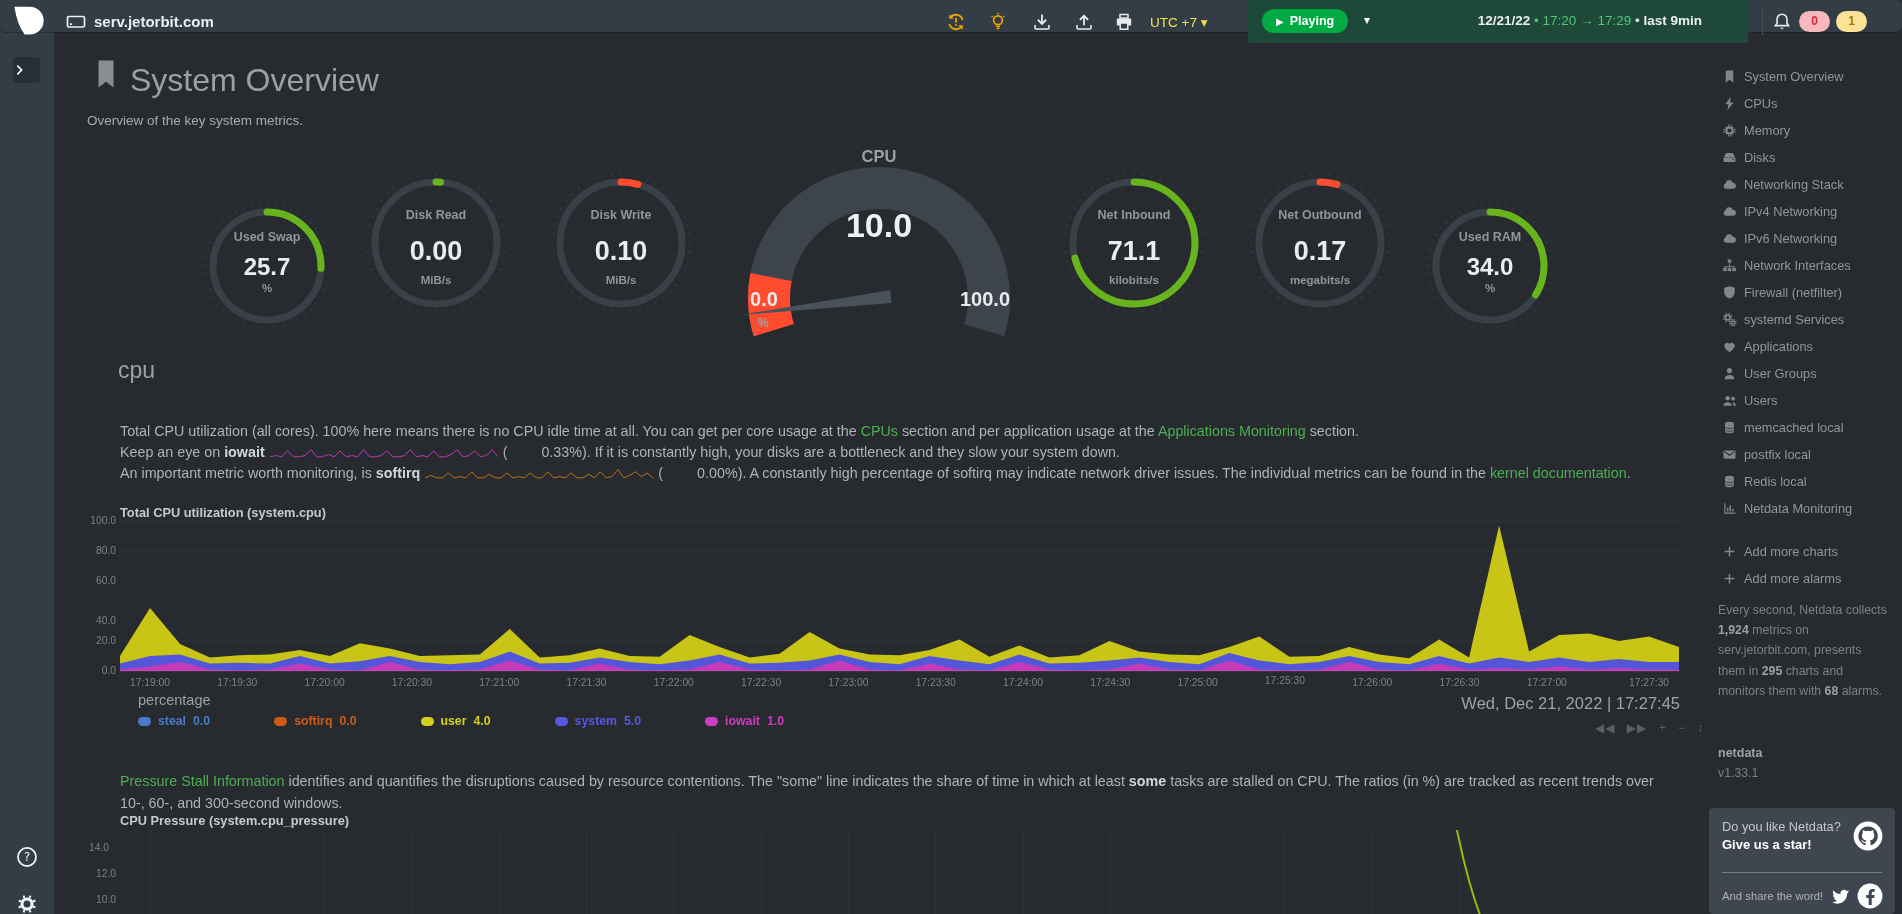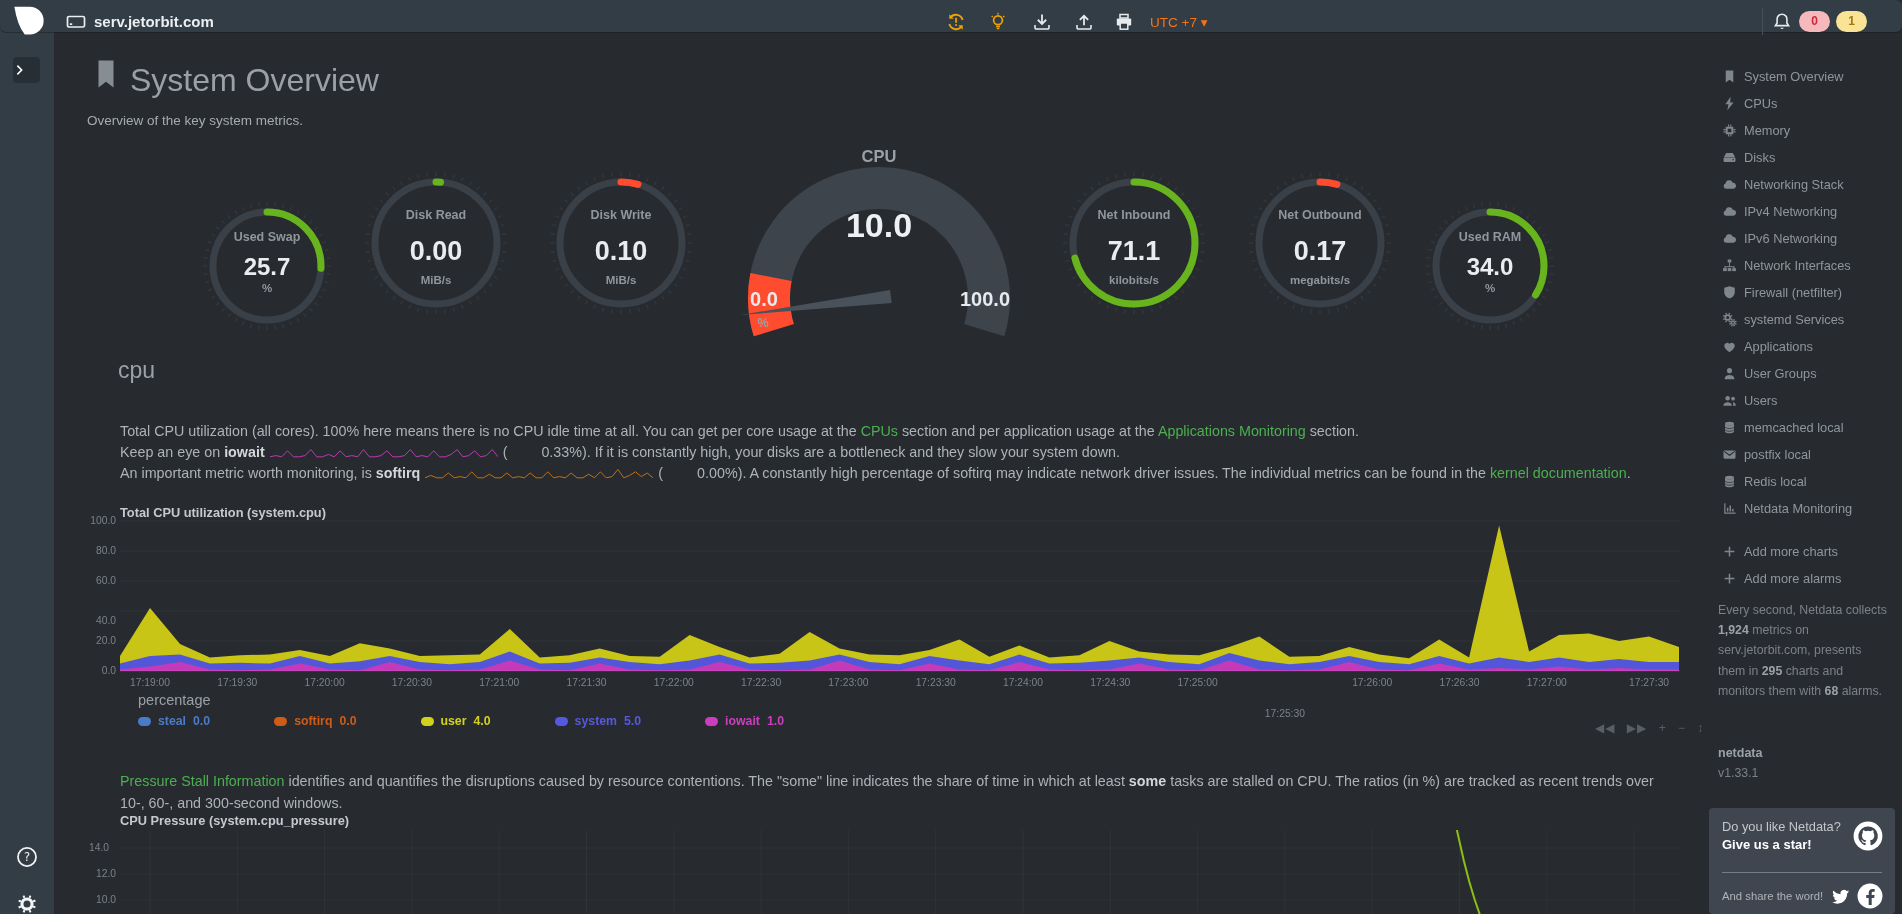--- a/index.html
+++ b/index.html
@@ -7,21 +7,21 @@
        font-family:"Liberation Sans","DejaVu Sans",sans-serif;-webkit-font-smoothing:antialiased;}
   .abs{position:absolute;}
   
   #topbar{position:absolute;left:0;top:0;width:1902px;height:32px;background:#323d46;z-index:5;
           box-shadow:0 1px 0 rgba(0,0,0,.25);border-radius:6px;}
   #leftbar{position:absolute;left:0;top:0;width:54px;height:914px;background:#323d46;z-index:4;}
   .tbicon{position:absolute;top:12px;width:20px;height:20px;color:#e8eaec;cursor:pointer;}
   .tbicon svg{width:100%;height:100%;}
   .yellow{color:#f0a400;}
   #hostname{position:absolute;left:94px;top:13px;font-size:15px;font-weight:bold;color:#eceff1;}
-  #tz{position:absolute;left:1150px;top:14px;font-size:13.5px;color:#f97316;cursor:pointer;}
+  #tz{position:absolute;left:1150px;top:14px;font-size:13.5px;color:#fde047;cursor:pointer;}
   #greenbox{position:absolute;left:1248px;top:0;width:500px;height:43px;background:#1e4938;border-radius:2px;}
   #playpill{position:absolute;left:14px;top:9px;height:24px;padding:0 14px;background:#00ab44;border-radius:13px;
             color:#fff;font-size:12.5px;font-weight:bold;line-height:24px;cursor:pointer;}
   #playpill .tri{font-size:10px;margin-right:6px;}
   #playchev{position:absolute;left:116px;top:13px;color:#fff;font-size:12px;cursor:pointer;}
   #rangetext{position:absolute;right:46px;top:13px;font-size:13.5px;color:#eceff1;white-space:nowrap;}
   #rangetext b{font-weight:bold;}
   .grn{color:#4fc879;}
   #tbdivider{position:absolute;left:1762px;top:8px;width:1px;height:27px;background:#46505a;}
   .badge{position:absolute;top:11px;height:21px;min-width:31px;border-radius:11px;text-align:center;
@@ -153,20 +153,31 @@
       </span>
     <span class="tbicon" style="left:1114px;">
         <svg viewBox="0 0 20 20" fill="currentColor">
           <path d="M6 2.5h8V6H6z" fill="none" stroke="currentColor" stroke-width="1.5"></path>
           <rect x="2.8" y="6.6" width="14.4" height="7" rx="1"></rect>
           <rect x="6.2" y="11" width="7.6" height="6.2" fill="#323d46" stroke="currentColor" stroke-width="1.5"></rect>
         </svg>
       </span>
     <span id="tz"><span>UTC +7</span> <span>▾</span></span>
 
+    <div id="greenbox">
+      <div id="playpill"><span class="tri">▶</span><span>Playing</span></div>
+      <span id="playchev">▾</span>
+      <span id="rangetext">
+        <b>12/21/22</b>
+        <span class="grn"> • </span><span class="grn">17:20</span>
+        <span class="grn"> → </span>
+        <span class="grn">17:29</span>
+        <span> • </span><b>last 9min</b>
+      </span>
+    </div>
     <div id="tbdivider"></div>
     <span class="tbicon" style="left:1772px;">
         <svg viewBox="0 0 20 20" fill="currentColor">
           <path d="M10 2.2a4.9 4.9 0 0 0-4.9 4.9v3.8L3.4 13.6h13.2l-1.7-2.7V7.1A4.9 4.9 0 0 0 10 2.2z" fill="none" stroke="currentColor" stroke-width="1.6"></path>
           <path d="M8.3 15.8a1.8 1.8 0 0 0 3.4 0z"></path>
         </svg>
       </span>
     <span class="badge" style="left:1799px;background:#f5b8bd;color:#cc2936;">0</span>
     <span class="badge" style="left:1836px;background:#fbe395;color:#9c7a10;">1</span>
   </div>
@@ -554,21 +565,21 @@
       <div class="xlab" style="left: 376.9px; top: 677px;">17:20:30</div>
       <div class="xlab" style="left: 464.2px; top: 677px;">17:21:00</div>
       <div class="xlab" style="left: 551.5px; top: 677px;">17:21:30</div>
       <div class="xlab" style="left: 638.8px; top: 677px;">17:22:00</div>
       <div class="xlab" style="left: 726.1px; top: 677px;">17:22:30</div>
       <div class="xlab" style="left: 813.4px; top: 677px;">17:23:00</div>
       <div class="xlab" style="left: 900.7px; top: 677px;">17:23:30</div>
       <div class="xlab" style="left: 988px; top: 677px;">17:24:00</div>
       <div class="xlab" style="left: 1075.3px; top: 677px;">17:24:30</div>
       <div class="xlab" style="left: 1162.6px; top: 677px;">17:25:00</div>
-      <div class="xlab" style="left: 1249.9px; top: 708px;">17:25:30</div>
+      <div class="xlab" style="left: 1249.9px; top: 675px;">17:25:30</div>
       <div class="xlab" style="left: 1337.2px; top: 677px;">17:26:00</div>
       <div class="xlab" style="left: 1424.5px; top: 677px;">17:26:30</div>
       <div class="xlab" style="left: 1511.8px; top: 677px;">17:27:00</div>
       <div class="xlab" style="left: 1599.1px; top: 677px; text-align: right;">17:27:30</div>
     </div>
 
   <div id="units-label">percentage</div>
   <div id="legend">
       <div class="lgitem">
         <span class="lgdot" style="background:#4a7bc9"></span>
@@ -589,20 +600,21 @@
         <span class="lgdot" style="background:#5558e0"></span>
         <span style="color:#5558e0">system</span>
         <span class="lgval" style="color:#5558e0">5.0</span>
       </div>
       <div class="lgitem">
         <span class="lgdot" style="background:#cd3dc0"></span>
         <span style="color:#cd3dc0">iowait</span>
         <span class="lgval" style="color:#cd3dc0">1.0</span>
       </div>
     </div>
+  <div id="chart-date">Wed, Dec 21, 2022 | 17:27:45</div>
   <div id="chart-toolbar">
     <span>◀◀</span>
     <span>▶▶</span>
     <span>+</span>
     <span>−</span>
     <span>↕</span>
   </div>
 
   <div class="para" style="top:770px;width:1555px;"><span class="lnk">Pressure Stall Information</span><span> identifies and quantifies the disruptions caused by resource contentions. The "some" line indicates the share of time in which at least </span><b class="bld">some</b><span> tasks are stalled on CPU. The ratios (in %) are tracked as recent trends over 10-, 60-, and 300-second windows.</span></div>
   <div class="chart-title" style="top:813px;">CPU Pressure (system.cpu_pressure)</div>

